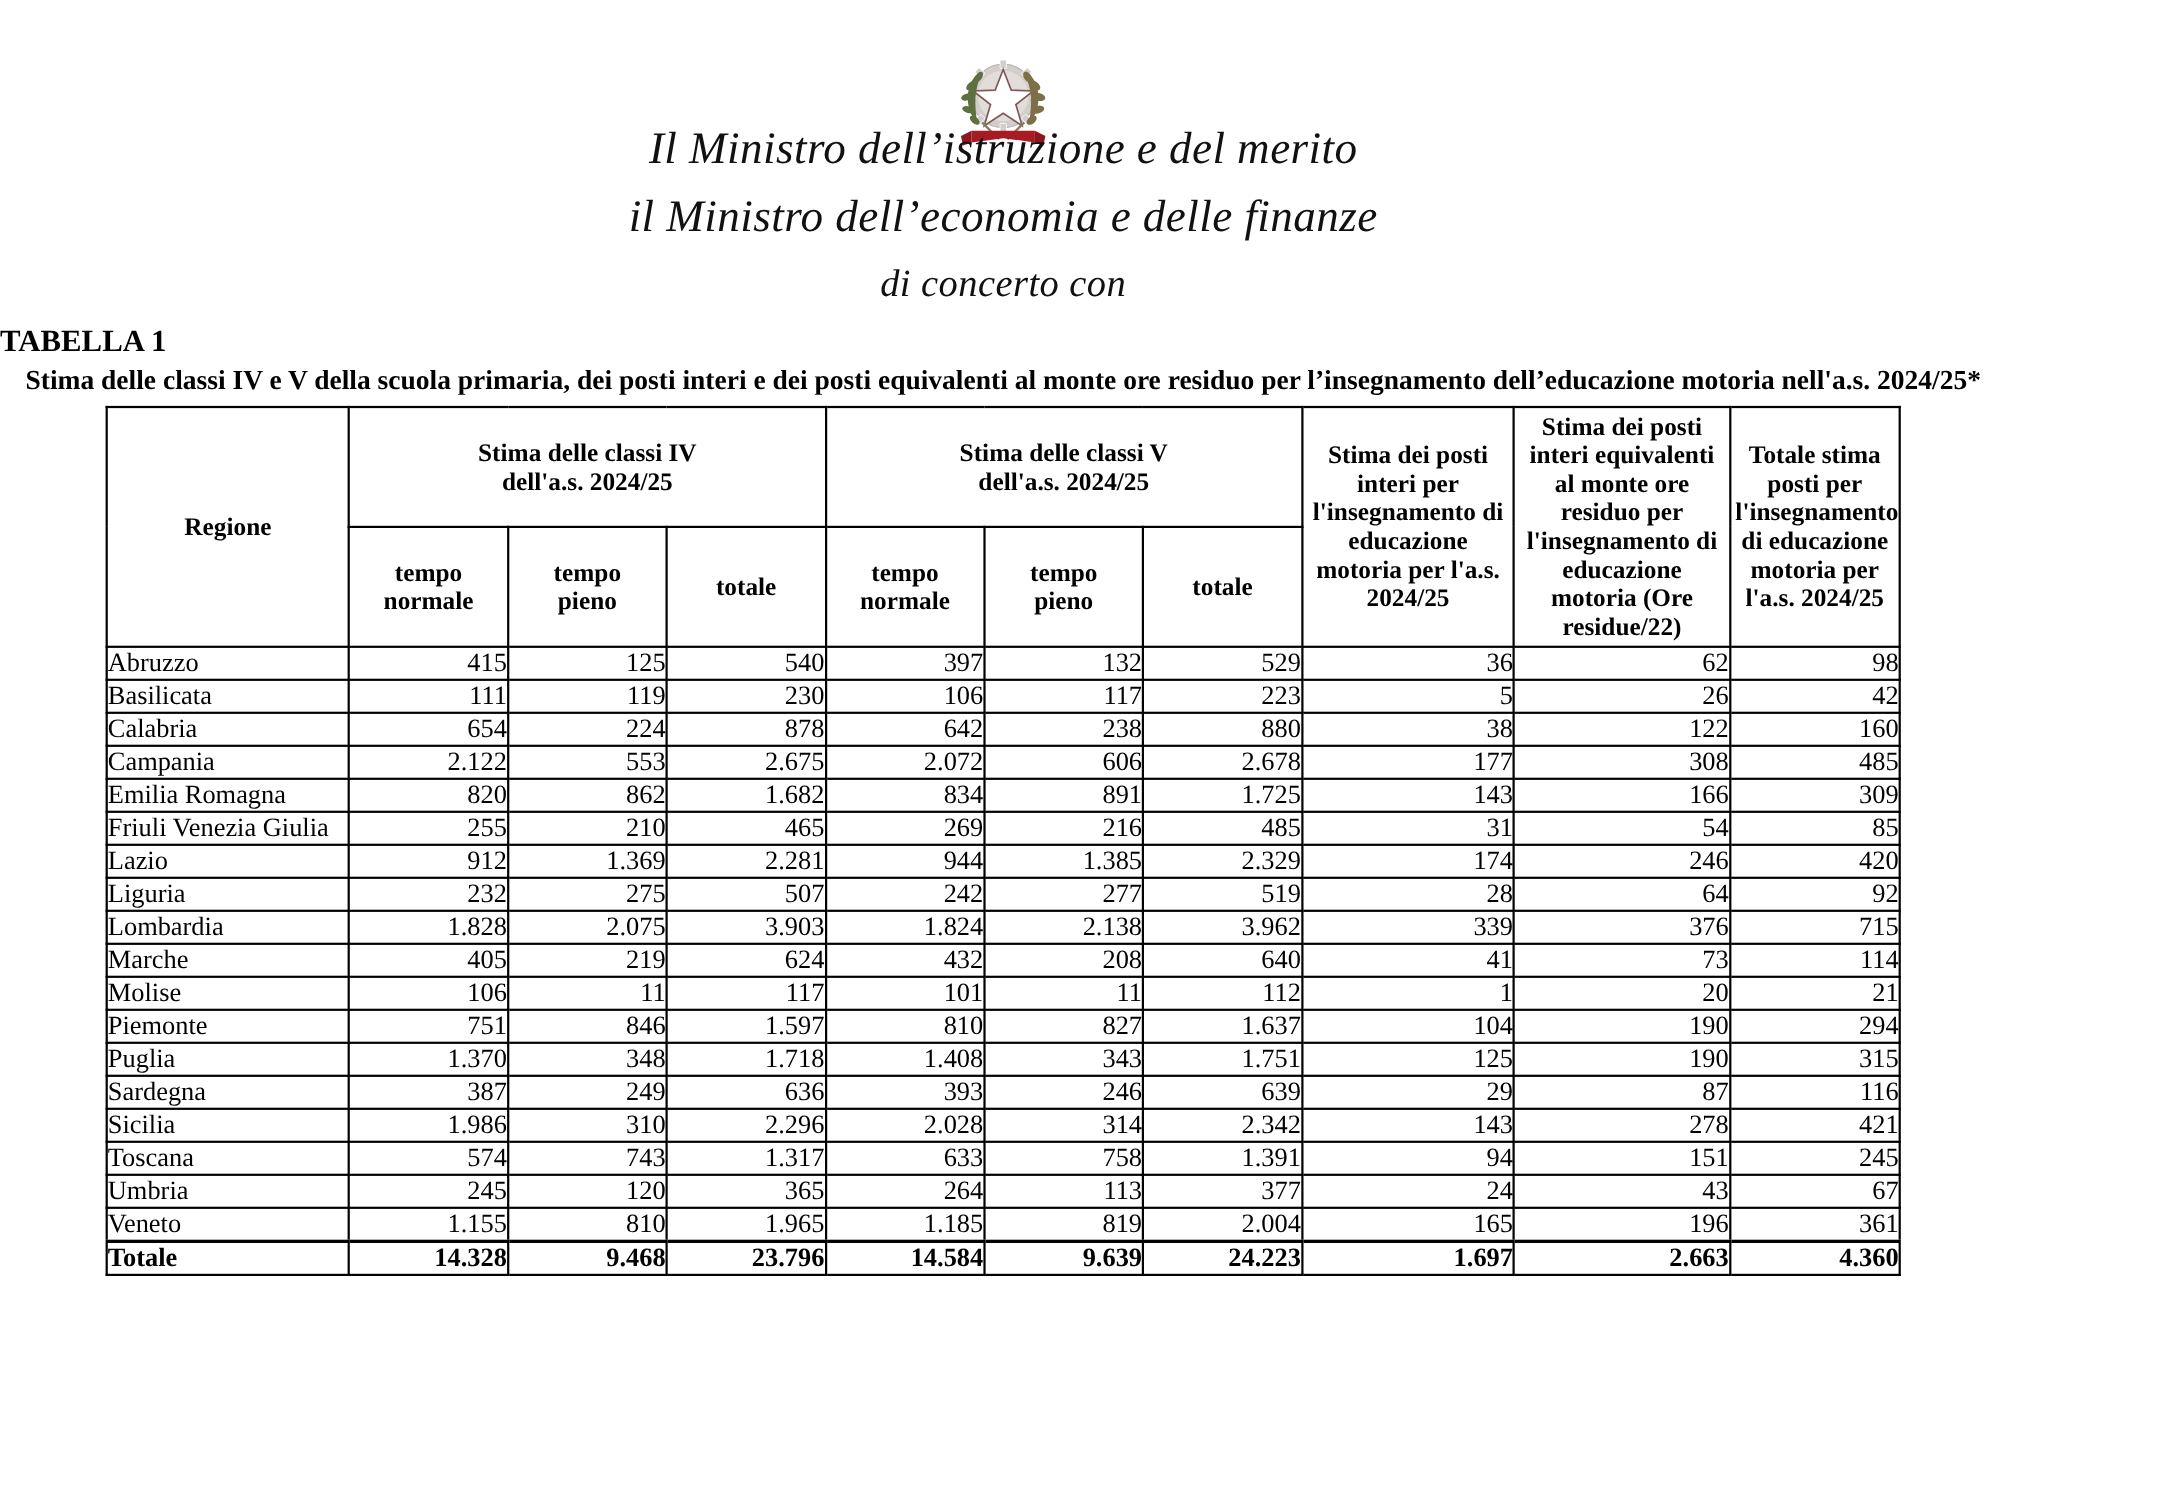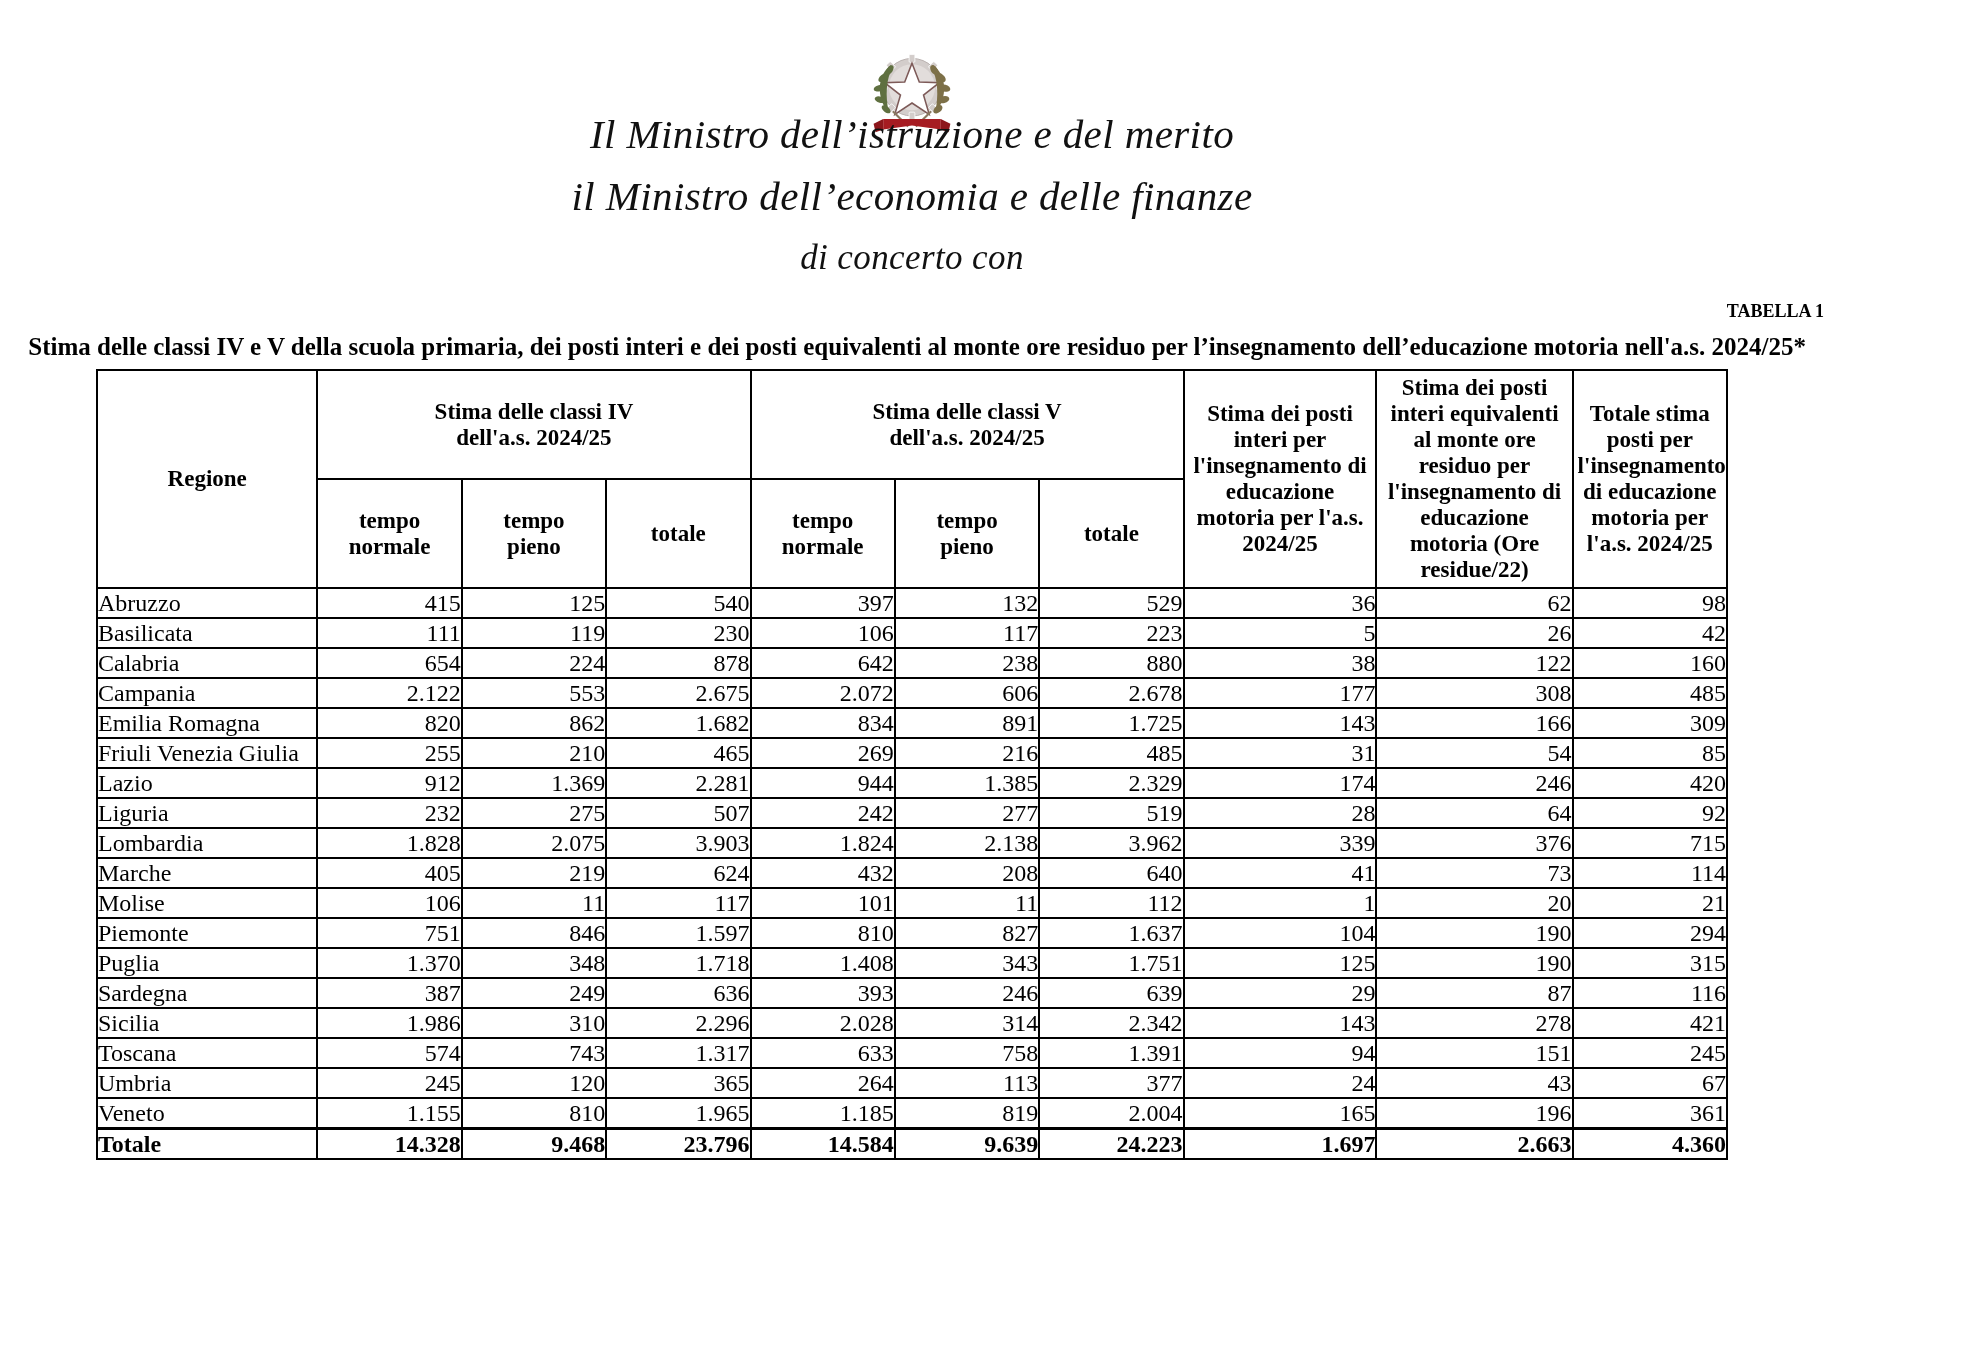--- a/index.html
+++ b/index.html
@@ -46,28 +46,28 @@
     font-weight: 400;
     color: #111111;
     letter-spacing: 0.4px;
   }
   .ml-1 { font-size: 41px; line-height: 52px; margin-top: 12px; }
   .ml-2 { font-size: 35px; line-height: 48px; margin-top: 12px; }
   .ml-3 { font-size: 41px; line-height: 52px; margin-top: 10px; }
 
   
   .tab-label {
-    text-align: right;
+    text-align: left;
     font-weight: bold;
-    font-size: 18px;
+    font-size: 28px;
     line-height: 30px;
     margin-top: 14px;
   }
   .tab-subtitle {
-    text-align: right;
+    text-align: center;
     font-weight: bold;
     font-size: 25px;
     line-height: 30px;
     margin-top: 6px;
     padding: 0 18px;
     white-space: nowrap;
   }
 
   
   .table-wrap {

